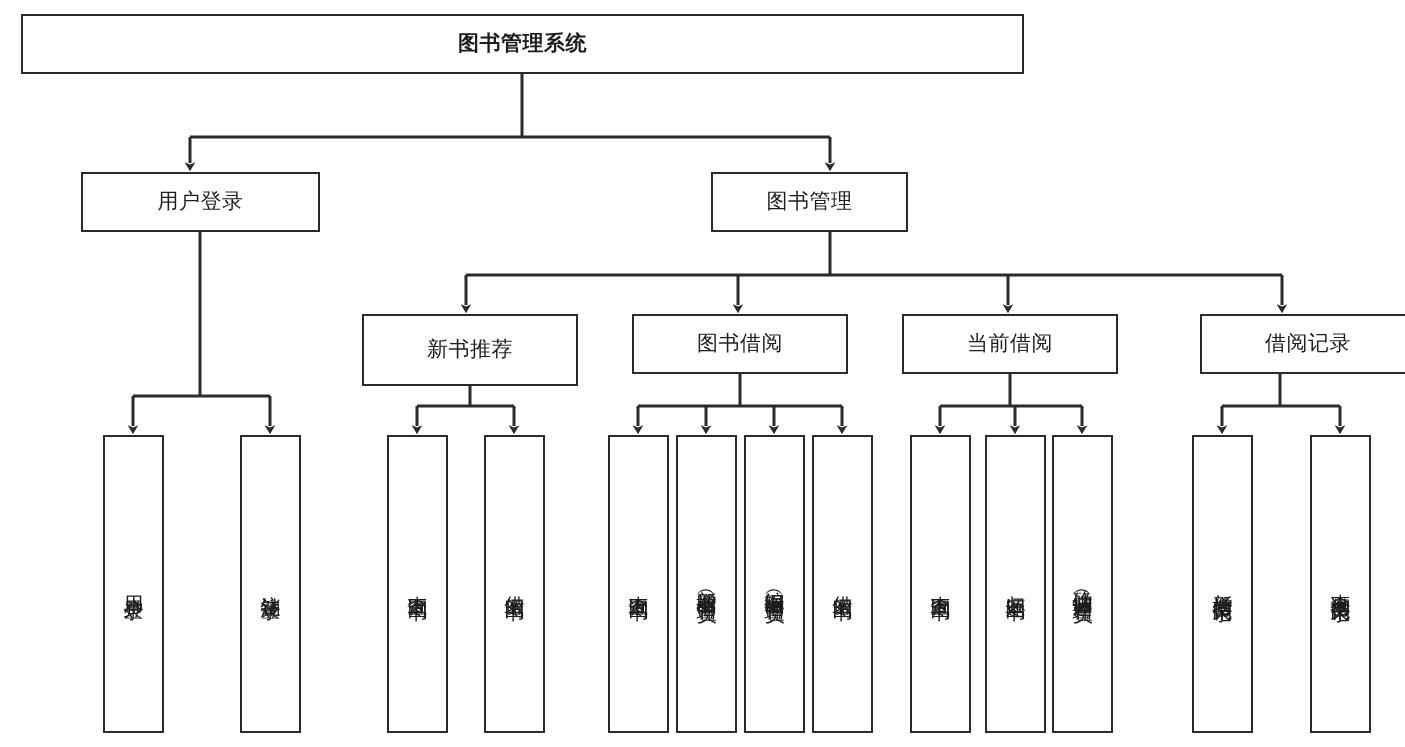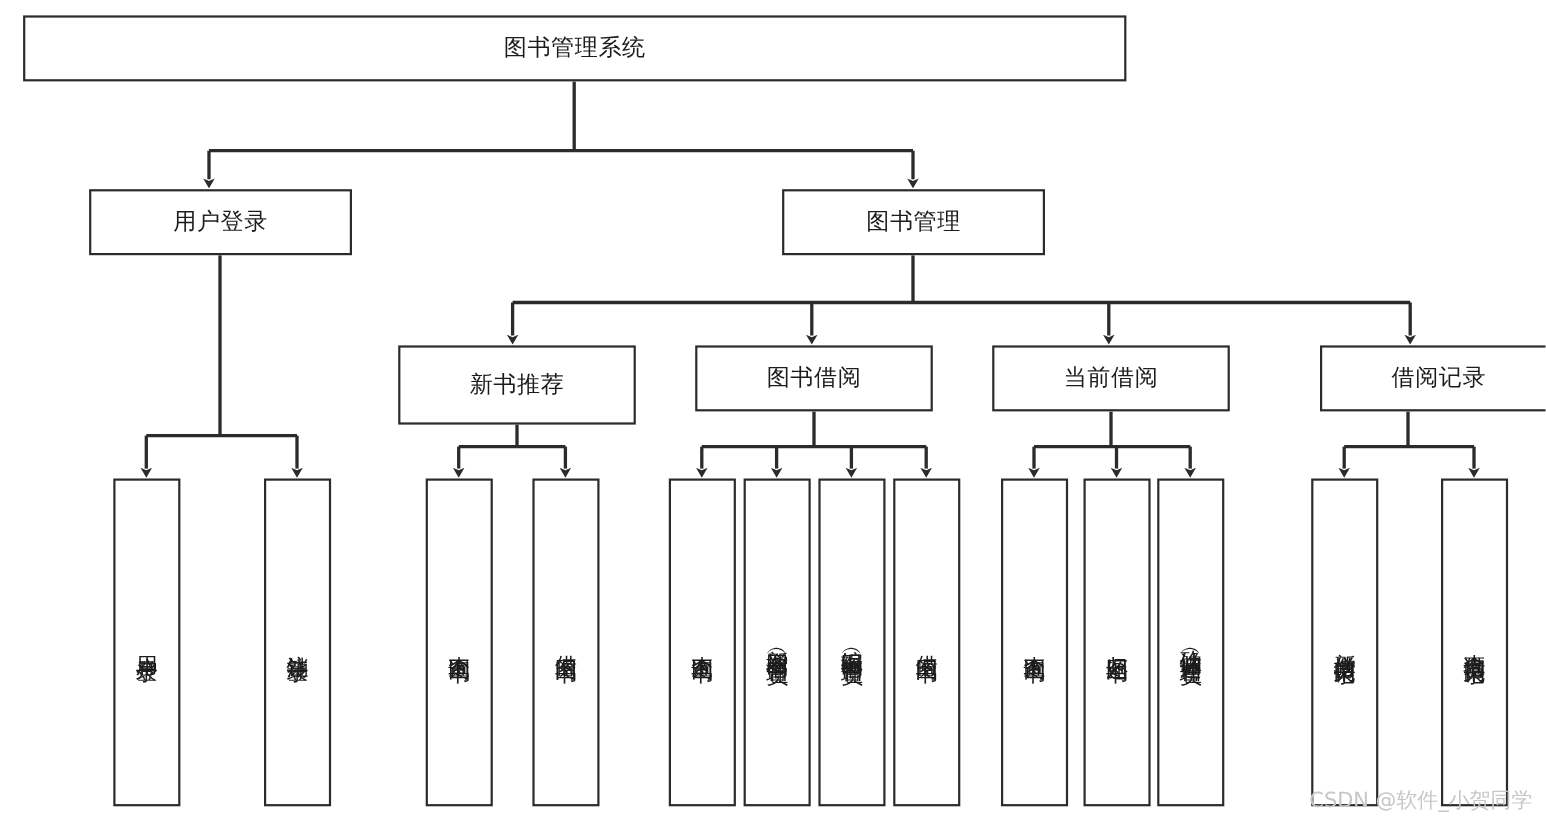--- a/index.html
+++ b/index.html
@@ -127,29 +127,29 @@
       <path d="M 1015 406 L 1015 426" marker-end="url(#arrow)"></path>
       <path d="M 1082 406 L 1082 426" marker-end="url(#arrow)"></path>
 
       <path d="M 1280 374 L 1280 406"></path>
       <path d="M 1222 406 L 1340 406"></path>
       <path d="M 1222 406 L 1222 426" marker-end="url(#arrow)"></path>
       <path d="M 1340 406 L 1340 426" marker-end="url(#arrow)"></path>
     </g>
   </svg>
 
-  <div class="node-box" style="left:21px; top:14px; width:1003px; height:60px;">
+  <div class="node-box" style="left:21px; top:14px; width:1003px; height:60px;font-weight:bold;">
     <span class="node-label-h">图书管理系统</span>
   </div>
 
   <div class="node-box" style="left:81px; top:172px; width:239px; height:60px;">
     <span class="node-label-h">用户登录</span>
   </div>
 
-  <div class="node-box" style="left:711px; top:172px; width:239px; height:60px;">
+  <div class="node-box" style="left:711px; top:172px; width:197px; height:60px;">
     <span class="node-label-h">图书管理</span>
   </div>
 
   <div class="node-box" style="left:362px; top:314px; width:216px; height:72px;">
     <span class="node-label-h">新书推荐</span>
   </div>
 
   <div class="node-box" style="left:902px; top:314px; width:216px; height:60px;">
     <span class="node-label-h">当前借阅</span>
   </div>
@@ -233,15 +233,14 @@
       <span class="node-label-v">新增借阅记录</span>
     </div>
   </div>
 
   <div class="node-box" style="left:1310px; top:435px; width:61px; height:298px;">
     <div class="vbox-inner">
       <span class="node-label-v">查询借阅记录</span>
     </div>
   </div>
 
-  <div id="watermark">CSDN @软件_小贺同学</div>
 
 </div>
 
 </body></html>

